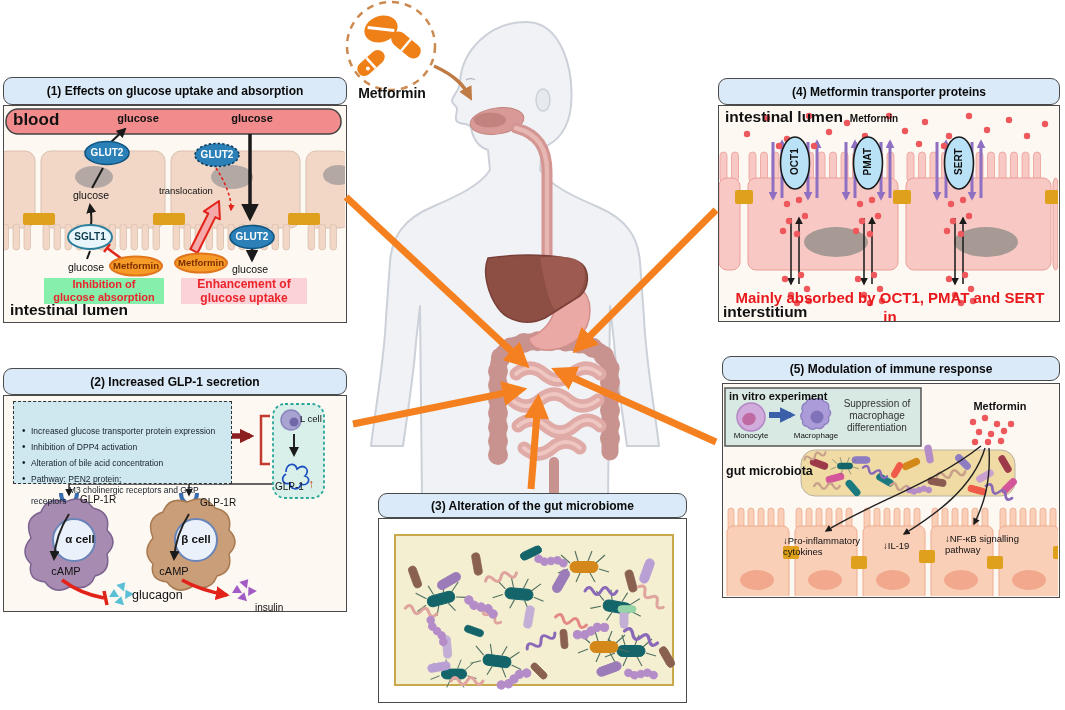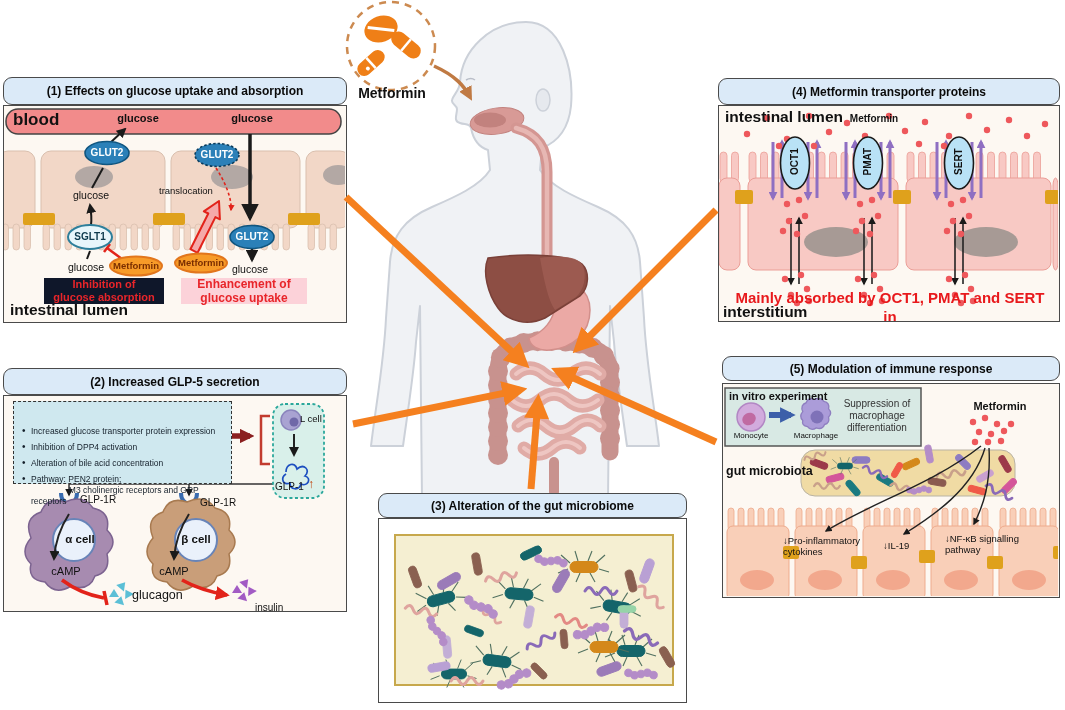--- a/index.html
+++ b/index.html
@@ -221,29 +221,29 @@
   <div class="wt t ctr" style="left:82px;top:36px;width:42px;height:22px">GLUT2</div>
   <div class="wt t ctr" style="left:192px;top:38px;width:42px;height:22px">GLUT2</div>
   <div class="wt t ctr" style="left:227px;top:120px;width:42px;height:22px">GLUT2</div>
   <div class="t b ctr" style="left:65px;top:120px;width:42px;height:22px;font-size:10px;color:#0e3a4d;display:flex;align-items:center;justify-content:center">SGLT1</div>
   <div class="t ctr" style="left:63px;top:84px;width:48px;font-size:10.5px">glucose</div>
   <div class="t ctr" style="left:58px;top:156px;width:48px;font-size:10.5px">glucose</div>
   <div class="t ctr" style="left:222px;top:158px;width:48px;font-size:10.5px">glucose</div>
   <div class="t" style="left:155px;top:80px;font-size:9.5px">translocation</div>
   <div class="t b ctr" style="left:108px;top:155px;width:48px;font-size:9.5px;color:#7a2e00">Metformin</div>
   <div class="t b ctr" style="left:173px;top:152px;width:48px;font-size:9.5px;color:#7a2e00">Metformin</div>
-  <div class="t b ctr pre red" style="left:40px;top:172px;width:120px;height:26px;font-size:11px;background:#0f172a;line-height:1.15">Inhibition of
+  <div class="t b ctr pre red" style="left:40px;top:172px;width:120px;height:26px;font-size:11px;background:#86efac;line-height:1.15">Inhibition of
 glucose absorption</div>
   <div class="t b ctr pre red" style="left:177px;top:172px;width:126px;height:26px;font-size:12px;background:#fcd2d9;line-height:1.15">Enhancement of
 glucose uptake</div>
   <div class="t b" style="left:6px;top:195px;font-size:15.5px">intestinal lumen</div>
 </div>
 
 <div class="panel-header" style="left:3px;top:368px;width:344px;height:27px">
-  <span>(2) Increased GLP-5 secretion</span>
+  <span>(2) Increased GLP-1 secretion</span>
 </div>
 <div class="panel-box" id="p2" style="left:3px;top:395px;width:344px;height:217px">
   <svg id="p2svg" width="341" height="214">
     <path d="M65,88 L298,88" stroke="#333" stroke-width="1.5" fill="none"></path>
     <path d="M65,88 L65,99" stroke="#333" stroke-width="1.5" fill="none" marker-end="url(#mB)"></path>
     <path d="M185,88 L185,99" stroke="#333" stroke-width="1.5" fill="none" marker-end="url(#mB)"></path>
     <path d="M223,40 L246,40" stroke="#8b1f1f" stroke-width="5.5" fill="none" marker-end="url(#mDR)"></path>
     <path d="M266,20 L257,20 L257,68 L266,68" stroke="#c23b2e" stroke-width="2.5" fill="none"></path>
     <rect x="269" y="8" width="51" height="94" rx="12" fill="#d9f0ea" stroke="#2aa79b" stroke-width="1.8" stroke-dasharray="3,2.5"></rect>
     <circle cx="287" cy="24" r="10" fill="#a9a3d2" stroke="#8a84bc" stroke-width="1.5"></circle>

